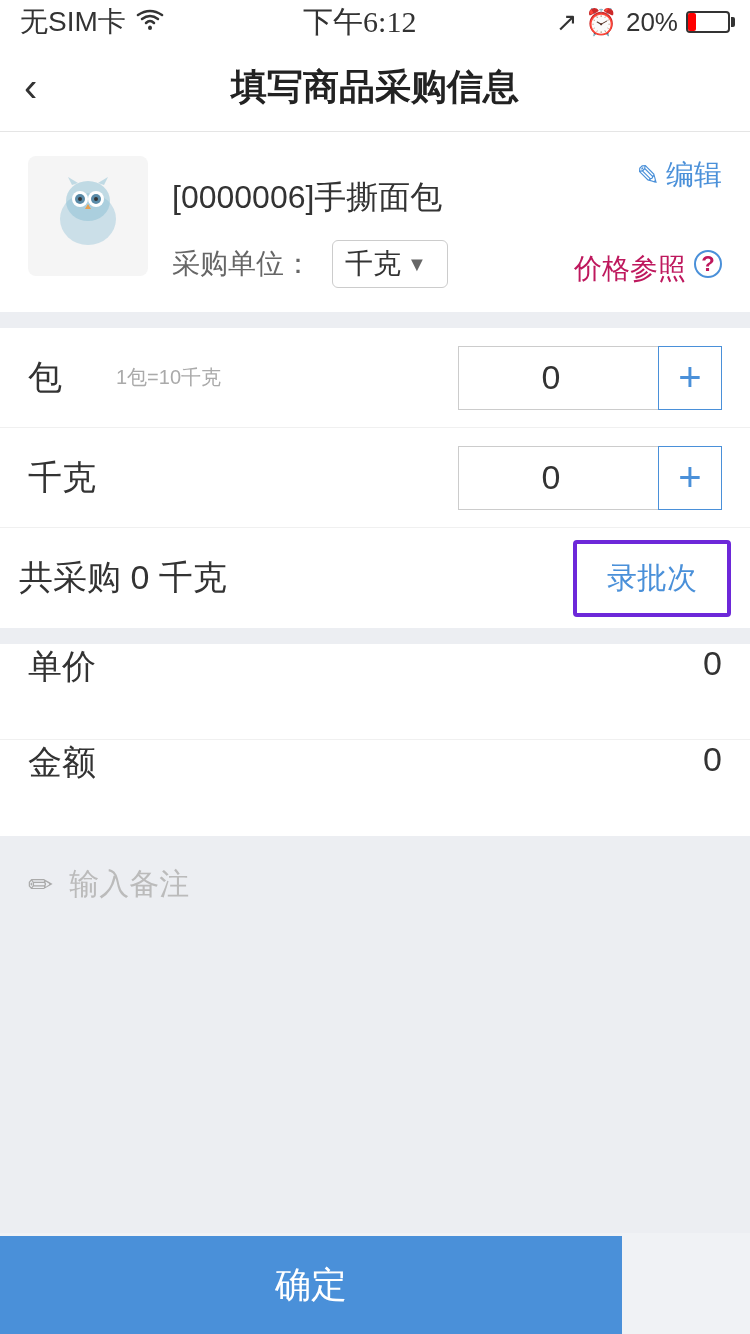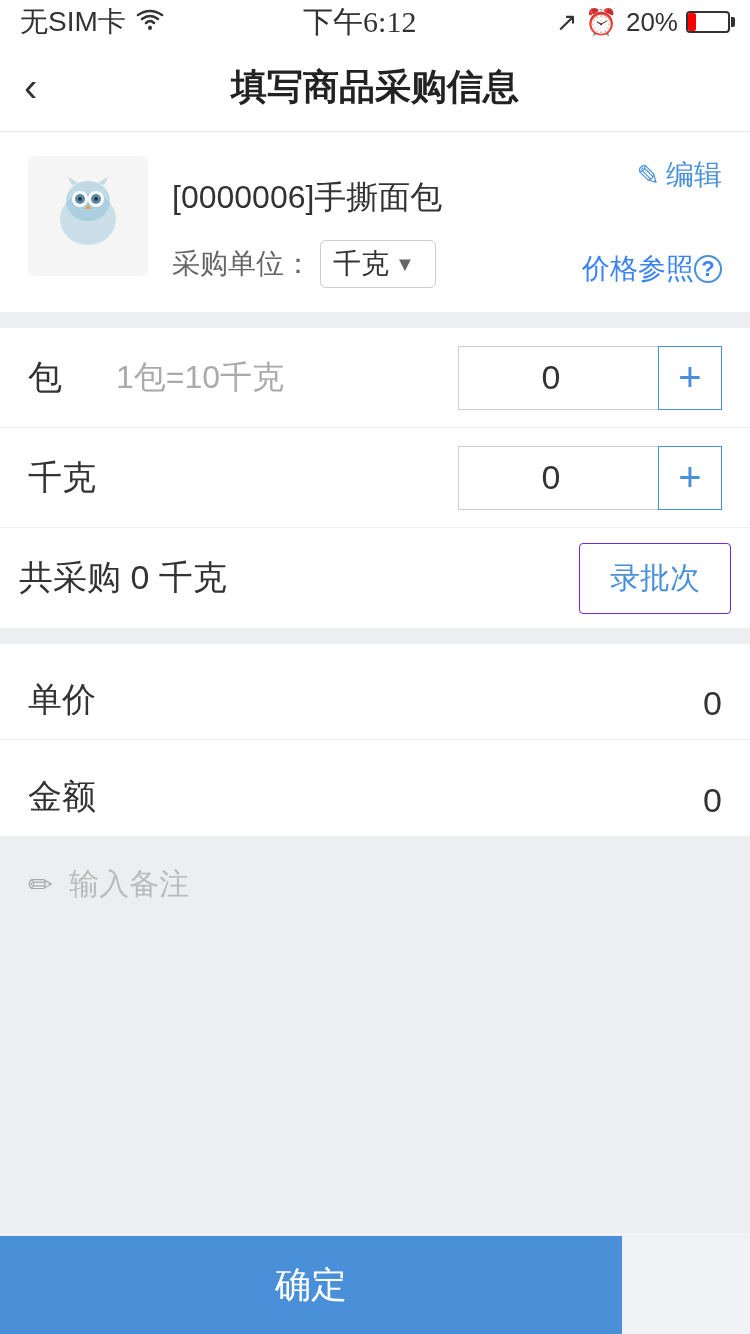--- a/index.html
+++ b/index.html
@@ -112,21 +112,21 @@
     .product-name {
       font-size: 32px;
       font-weight: 500;
       color: #333;
       margin-bottom: 20px;
       margin-top: 20px;
     }
     .product-unit-row {
       display: flex;
       align-items: center;
-      gap: 8px;
+      gap: 20px;
     }
     .unit-label {
       font-size: 28px;
       color: #666;
     }
     .unit-select {
       border: 1px solid #ccc;
       border-radius: 6px;
       padding: 4px 20px 4px 12px;
       font-size: 28px;
@@ -150,24 +150,25 @@
       font-size: 28px;
       display: flex;
       align-items: center;
       gap: 6px;
       cursor: pointer;
     }
     .price-ref {
       position: absolute;
       right: 28px;
       bottom: 24px;
-      color: #3b82f6;
+      color: #be185d;
       font-size: 28px;
       display: flex;
-      align-items: center;
+      align-items: flex-start;
+      gap: 8px;
       cursor: pointer;
     }
     .price-ref-icon {
       width: 28px;
       height: 28px;
       border: 2px solid #4a90d9;
       border-radius: 50%;
       display: inline-flex;
       align-items: center;
       justify-content: center;
@@ -191,21 +192,21 @@
       padding: 0 28px;
       height: 100px;
       border-bottom: 1px solid #f0f0f0;
     }
     .input-label {
       font-size: 34px;
       color: #333;
       min-width: 80px;
     }
     .input-sublabel {
-      font-size: 32px;
+      font-size: 20px;
       color: #aaa;
       margin-left: 8px;
     }
     .input-spacer { flex: 1; }
     .qty-input-wrap {
       display: flex;
       align-items: center;
       gap: 0;
     }
     .qty-input {
@@ -238,38 +239,38 @@
       padding: 0 19px;
       height: 100px;
       background: #fff;
     }
     .total-label {
       font-size: 34px;
       color: #333;
       flex: 1;
     }
     .batch-btn {
-      border: 1px solid #6d28d9;
+      border: 4px solid #6d28d9;
       color: #4a90d9;
       background: #fff;
       padding: 14px 30px;
       font-size: 30px;
       border-radius: 4px;
       cursor: pointer;
     }
 
     
     .price-section {
       background: #fff;
       margin-top: 0;
     }
     .price-row {
       display: flex;
-      align-items: flex-end;
-      padding: 16px 28px;
+      align-items: flex-start;
+      padding: 0 28px;
       height: 96px;
       border-bottom: 1px solid #f0f0f0;
     }
     .price-row:last-child {
       border-bottom: none;
     }
     .price-label {
       font-size: 34px;
       color: #333;
       flex: 1;

